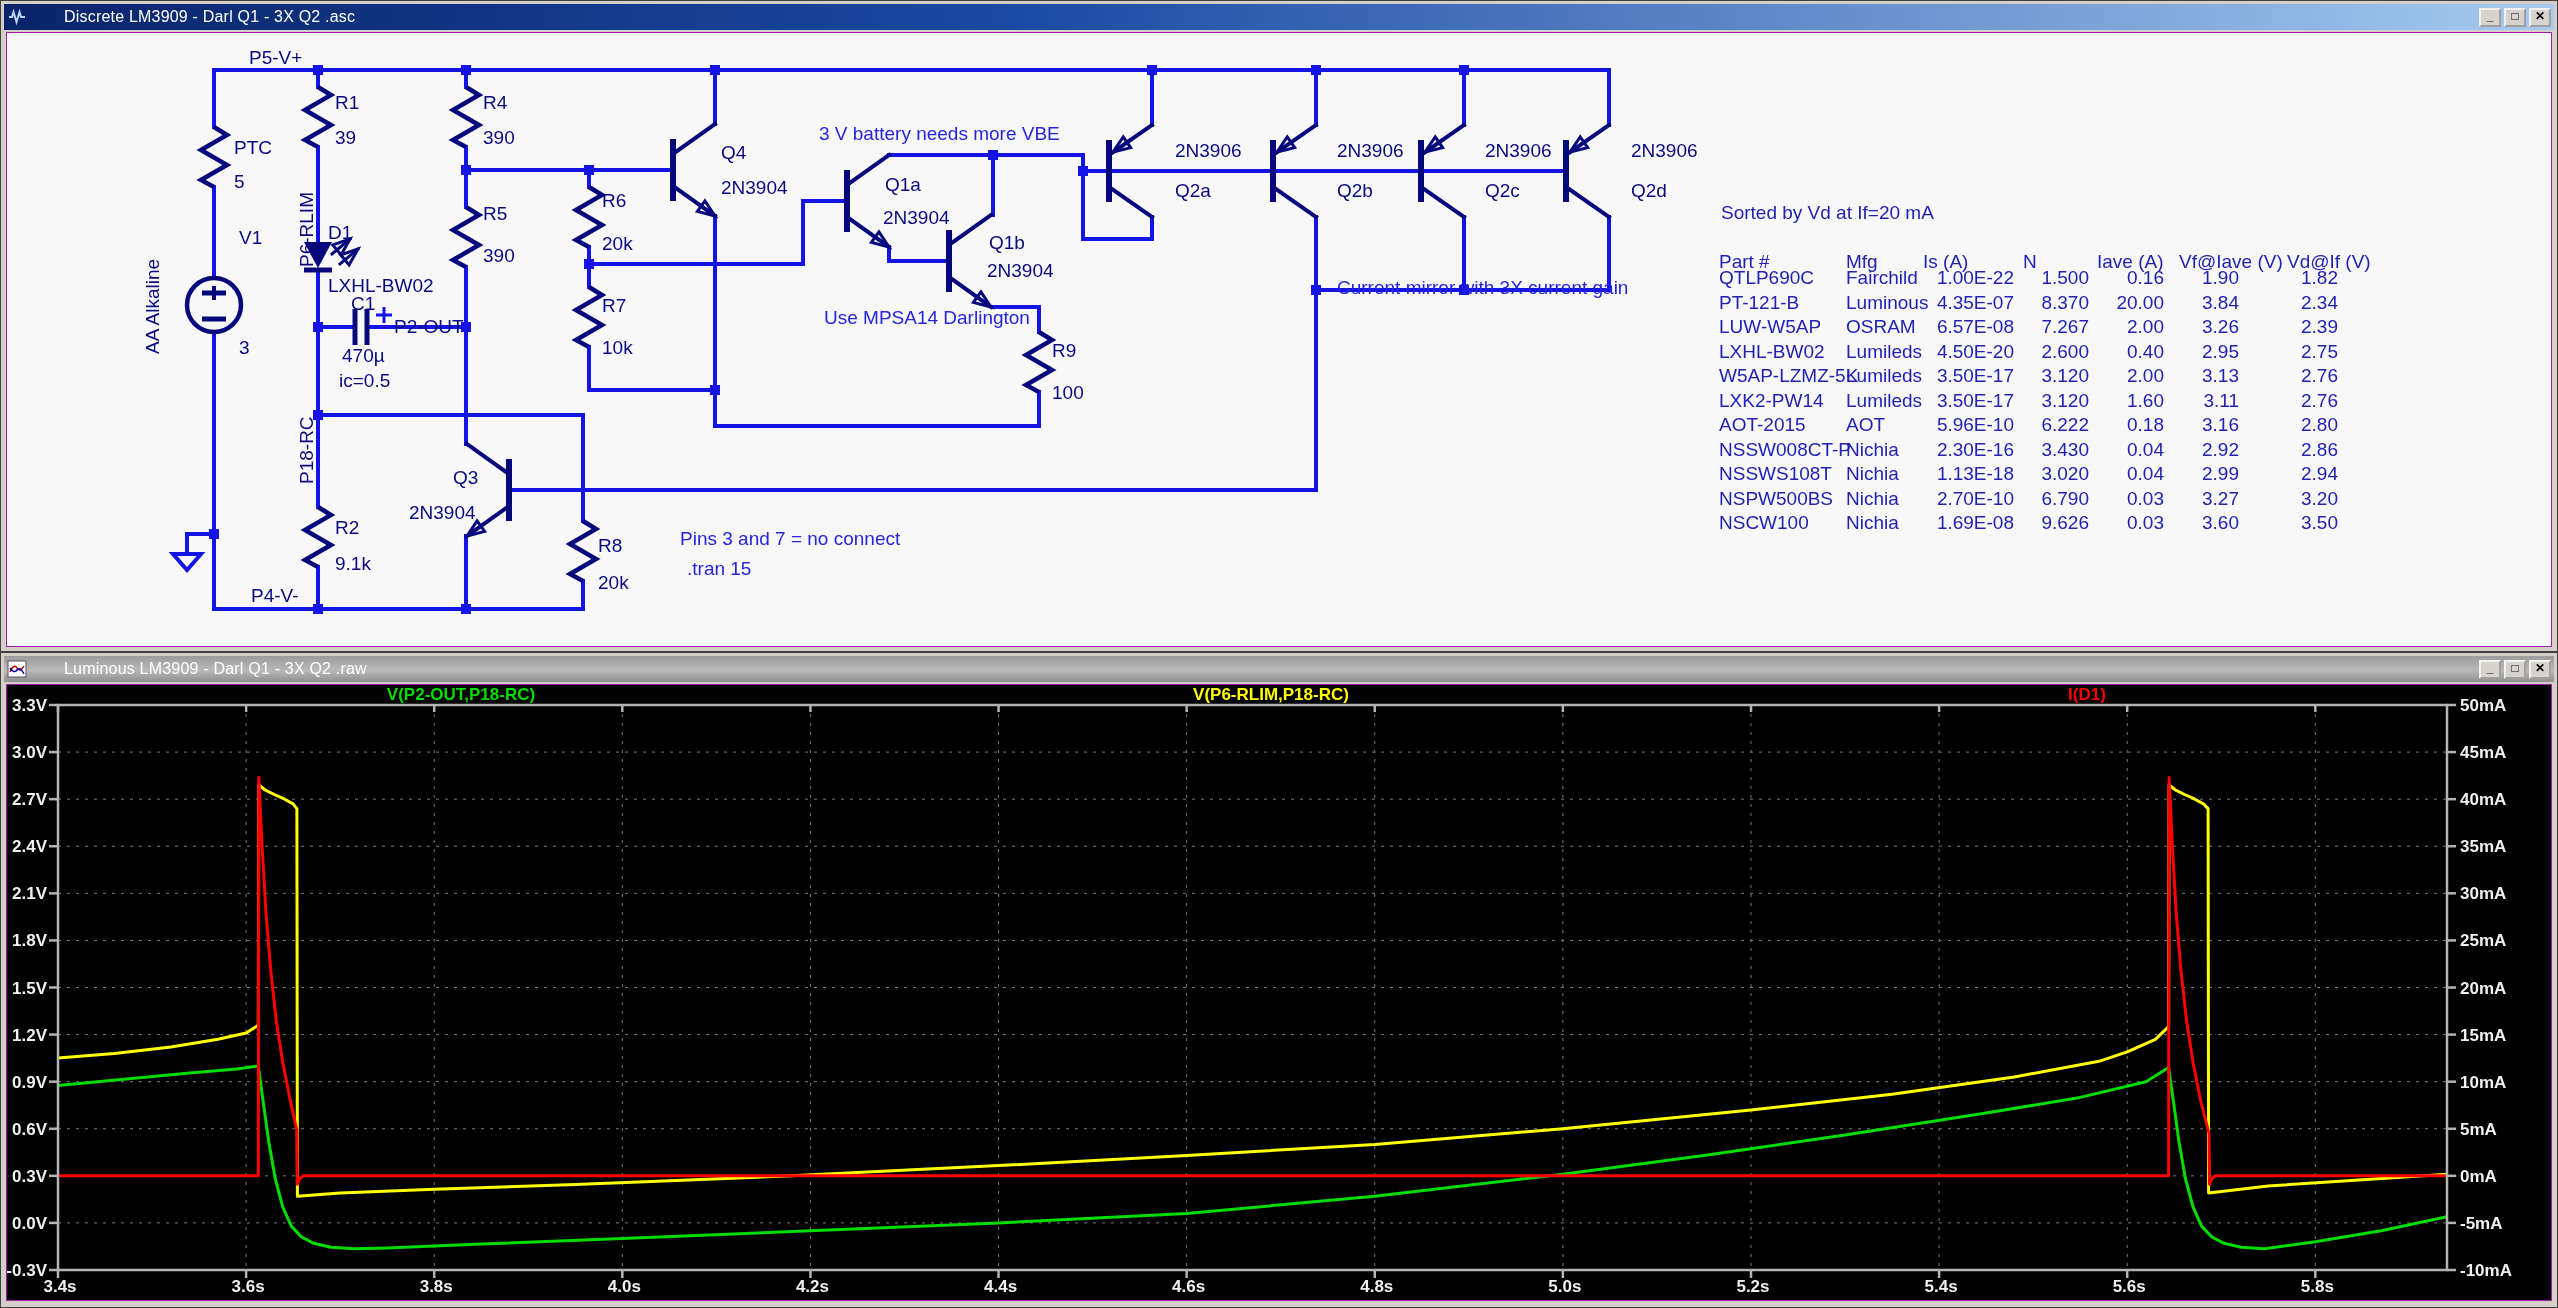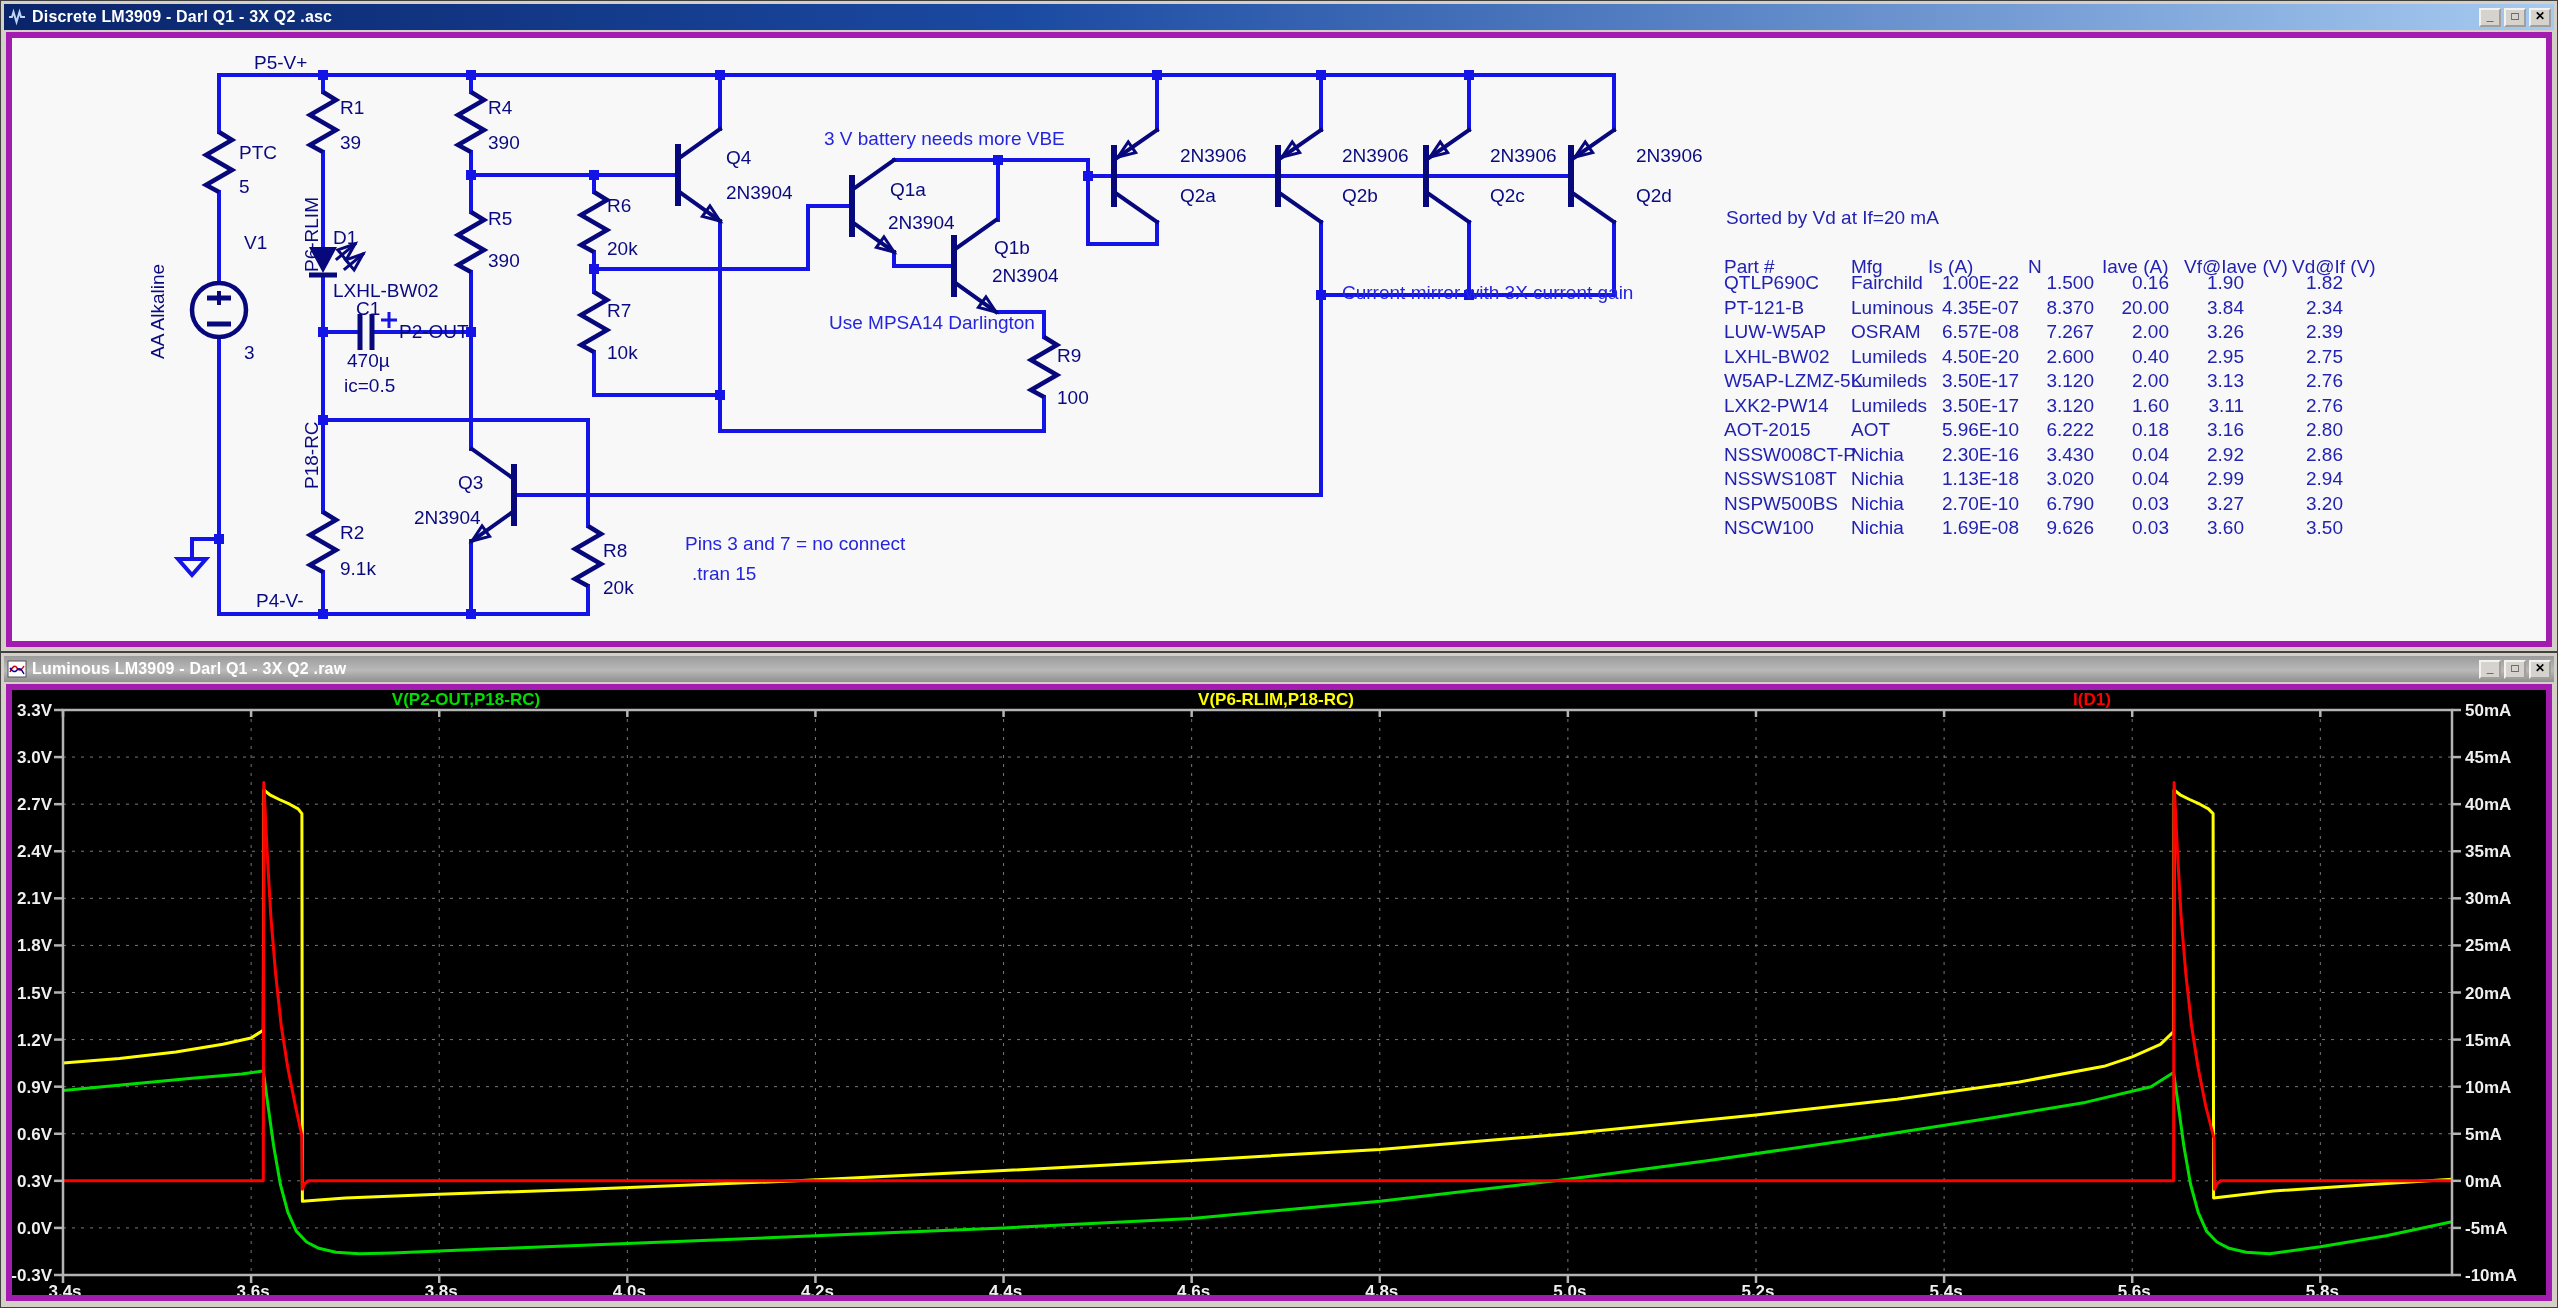--- a/index.html
+++ b/index.html
@@ -4,26 +4,26 @@
 <style>
   html,body{margin:0;padding:0;background:#d4d0c8;width:2558px;height:1308px;overflow:hidden;
             font-family:"Liberation Sans",sans-serif;}
   .window{position:absolute;left:0;width:2558px;background:#d4d0c8;box-sizing:border-box;
           border:1px solid #404040;}
   .titlebar{position:absolute;left:3px;right:3px;top:3px;height:26px;display:flex;align-items:center;
             padding:0 3px;box-sizing:border-box;}
   .titlebar.active{background:linear-gradient(to right,#0a246a 0%,#1b4aa2 40%,#a6caf0 100%);}
   .titlebar.inactive{background:linear-gradient(to bottom,#9b9b9b 0%,#b9b9b9 55%,#8f8f8f 100%);}
   .ticon{width:20px;height:18px;margin-right:5px;flex:0 0 auto;}
-  .ttext{color:#ffffff;font-size:16px;font-weight:bold;letter-spacing:.2px;white-space:nowrap;}
+  .ttext{color:#ffffff;font-size:16px;font-weight:normal;letter-spacing:.2px;white-space:nowrap;margin-left:32px;}
   .tbtns{margin-left:auto;display:flex;}
   .wbtn{display:inline-block;width:22px;height:19px;margin-left:3px;background:#d6d3ce;
         border:2px outset #f4f2ee;color:#000;font:bold 12px/13px "Liberation Sans",sans-serif;
         text-align:center;box-sizing:border-box;}
-  .client{position:absolute;left:5px;right:5px;border:6px solid #a21caf;box-sizing:border-box;}
+  .client{position:absolute;left:5px;right:5px;border:1px solid #a21caf;box-sizing:border-box;}
   .schemClient{top:31px;bottom:4px;background:#f8f8f8;overflow:hidden;}
   .waveClient{top:31px;bottom:6px;background:#5eead4;overflow:hidden;}
   svg{display:block;}
   text{font-family:"Liberation Sans",sans-serif;}
 </style>
 </head>
 <body>
 
 <div class="window" id="schemWindow" style="top:0;height:652px;">
   <div class="titlebar active">

